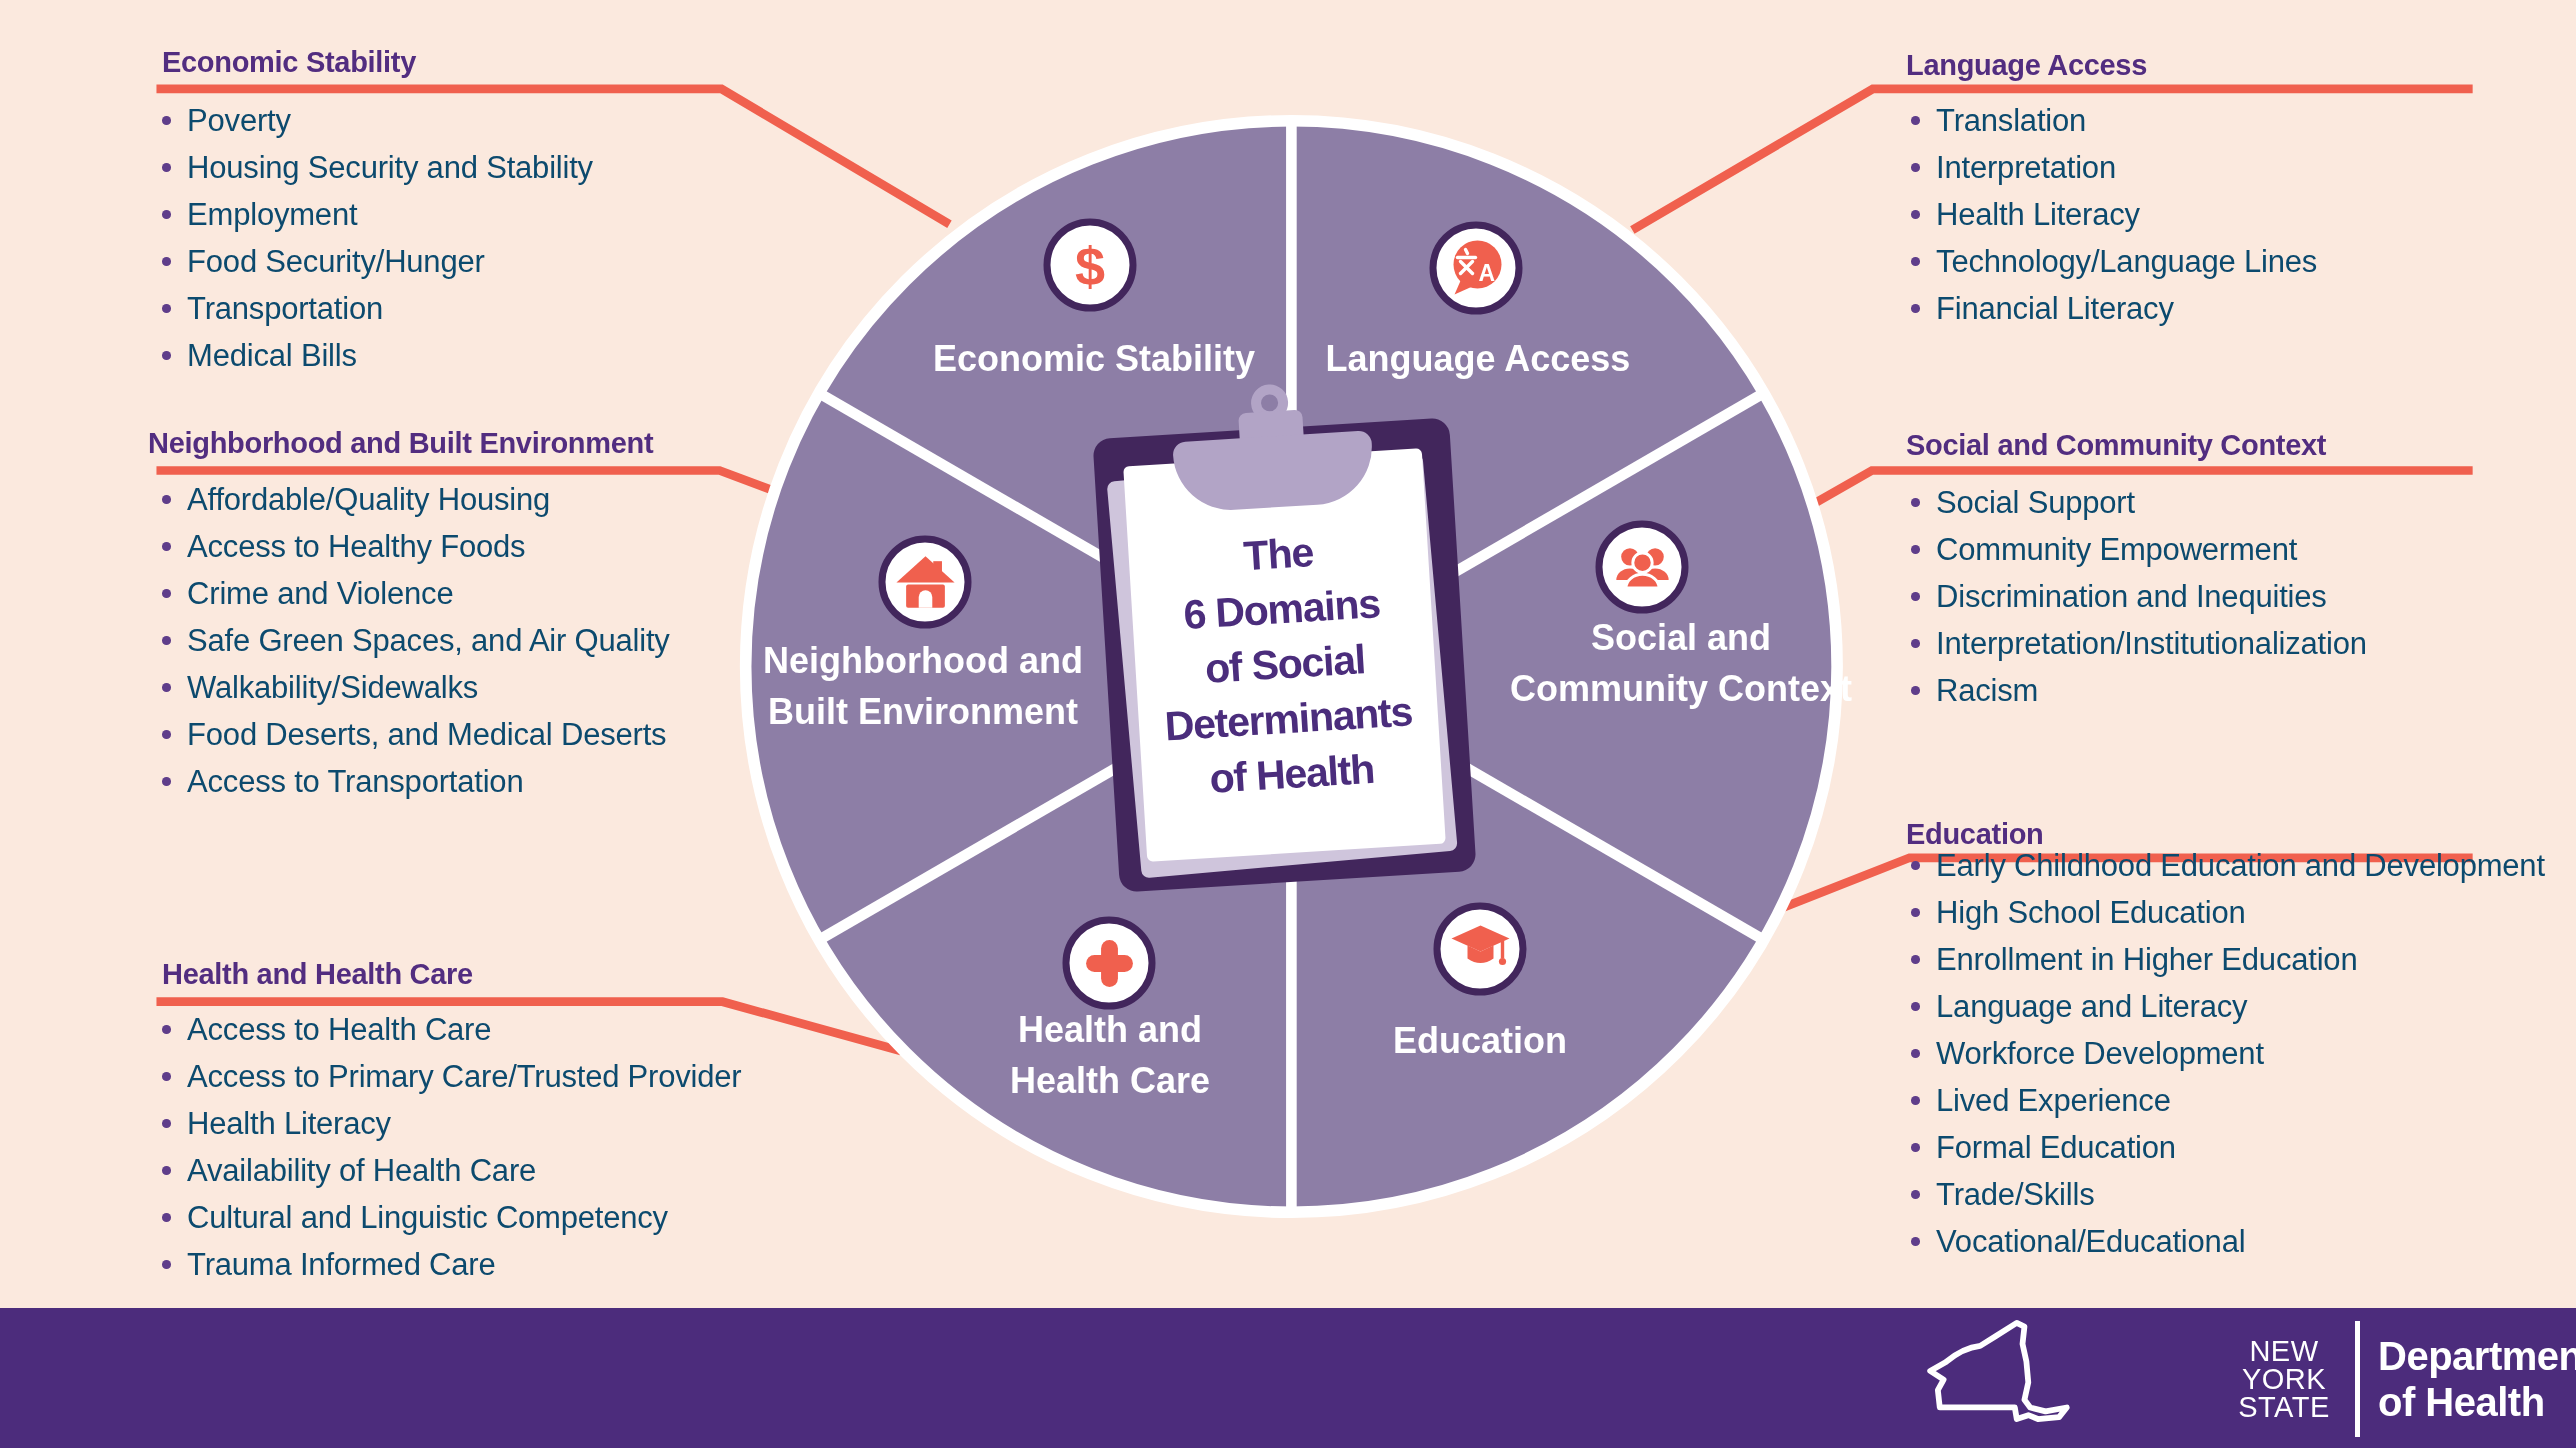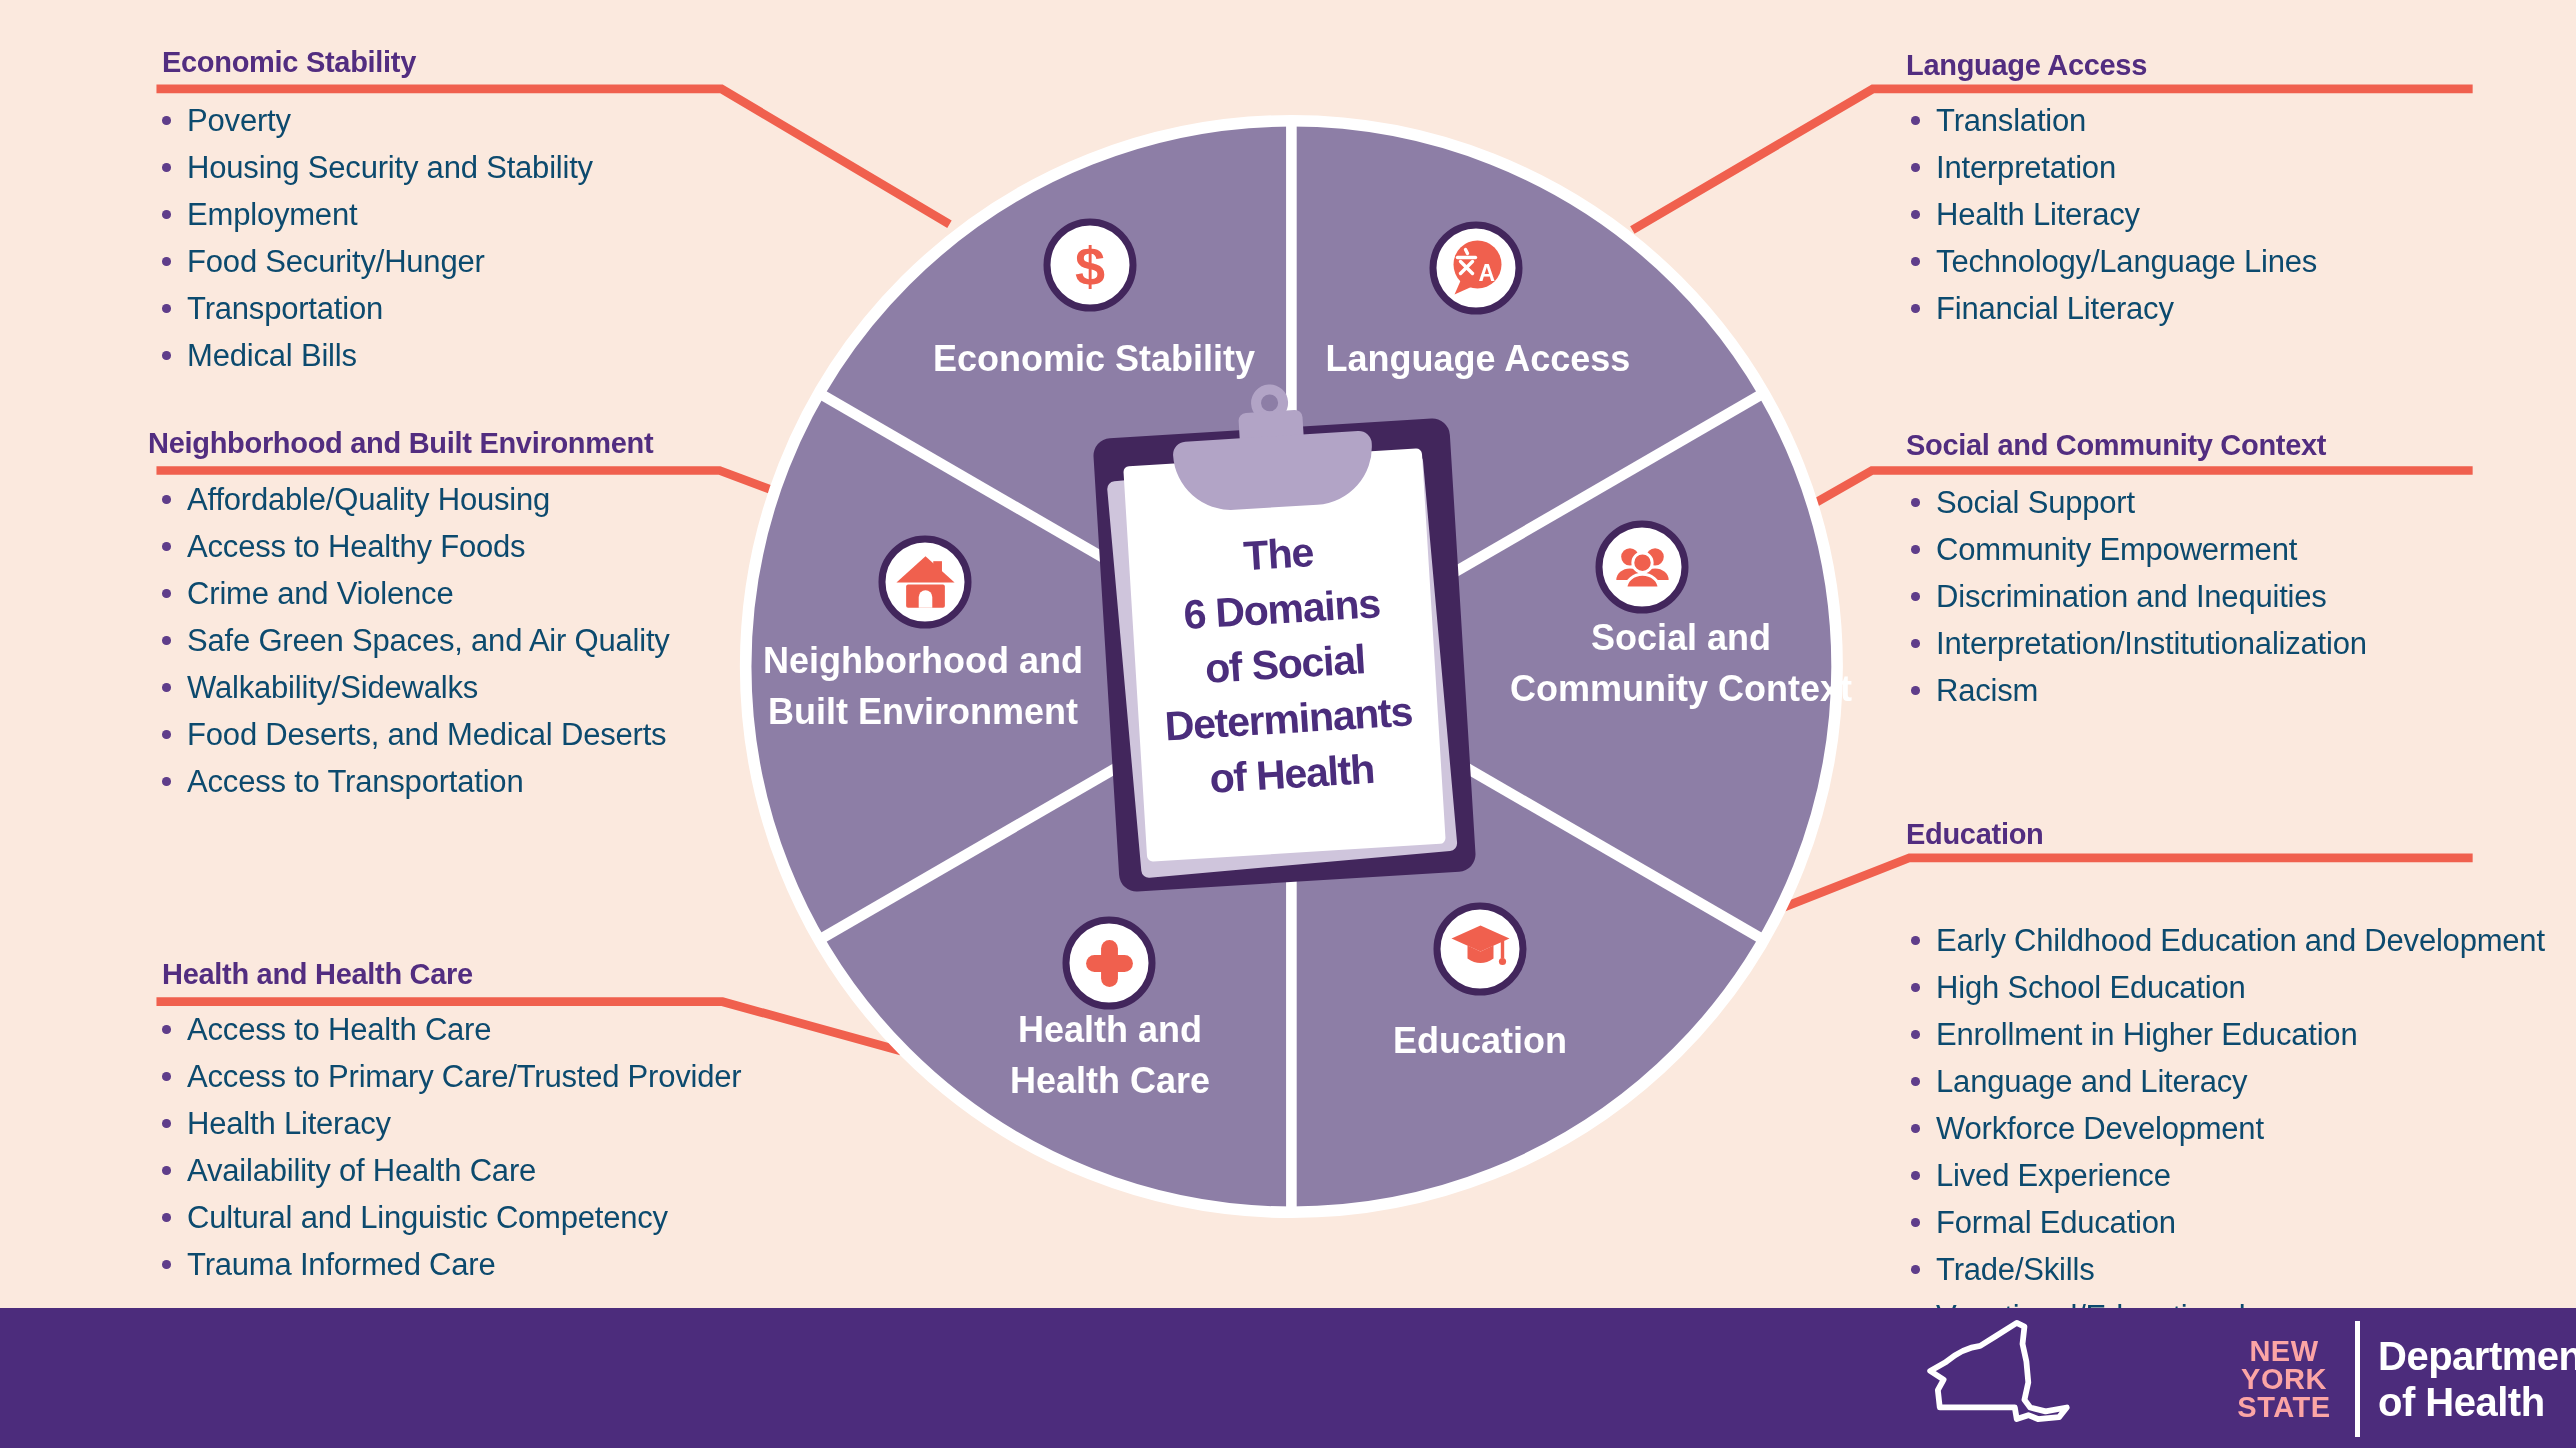--- a/index.html
+++ b/index.html
@@ -23,21 +23,21 @@
   .cb-frame { position:absolute; left:0; top:0; right:0; bottom:0; background:#42265c; border-radius:17.4px; }
   .cb-paper-shadow { position:absolute; left:17.4px; top:39px; right:23px; bottom:17.4px; background:#cfc5dc; border-radius:7.7px; transform:rotate(-1.6deg); }
   .cb-paper { position:absolute; left:29px; top:29px; right:29px; bottom:29px; background:#ffffff; border-radius:5.8px; }
   .cb-ring { position:absolute; left:50%; top:-44px; width:37px; height:37px; border:10.6px solid #b2a4c6; border-radius:50%; transform:translateX(-50%); }
   .cb-neck { position:absolute; left:50%; top:-17.4px; width:64px; height:33px; transform:translateX(-50%); background:#b2a4c6; border-radius:7.7px; }
   .cb-clip { position:absolute; left:50%; top:7.7px; width:199px; height:71px; transform:translateX(-50%); background:#b2a4c6; border-radius:13.5px 13.5px 60px 60px; }
   .cb-title { position:absolute; left:-9.7px; right:-9.7px; top:99px; text-align:center; font-size:41px; font-weight:bold; color:#4b2d7c; line-height:55px; letter-spacing:-1.2px; }
 
   .footer { position:absolute; left:0; top:1308px; width:2576px; height:141px; background:#4c2c7c; }
   .ny-map { position:absolute; left:769px; top:9.7px; }
-  .ny-state-text { position:absolute; left:912px; top:29px; width:118px; text-align:center; color:#fca5a5; font-weight:bold; font-size:29px; line-height:28px; letter-spacing:0.5px; }
+  .ny-state-text { position:absolute; left:912px; top:29px; width:118px; text-align:center; color:#ffffff; font-weight:normal; font-size:29px; line-height:28px; letter-spacing:0.5px; }
   .logo-divider { position:absolute; left:1041px; top:12.6px; width:4.8px; height:116px; background:#ffffff; }
   .dept-text { position:absolute; left:1064px; top:25px; color:#ffffff; font-weight:bold; font-size:40px; line-height:46px; letter-spacing:-0.5px; }
 </style>
 </head>
 <body>
 
 <div id="page">
 
   <svg id="geo" width="2576" height="1449" viewBox="0 0 2667 1500">
     <g stroke="#f0604e" stroke-width="9" fill="none" stroke-linejoin="miter">
@@ -198,21 +198,21 @@
   <h2 class="panel-header" style="left:1906px; top:429px;">Social and Community Context</h2>
   <ul class="bullet-list" style="left:1911px; top:479px;">
     <li>Social Support</li>
     <li>Community Empowerment</li>
     <li>Discrimination and Inequities</li>
     <li>Interpretation/Institutionalization</li>
     <li>Racism</li>
   </ul>
 
   <h2 class="panel-header" style="left:1906px; top:818px;">Education</h2>
-  <ul class="bullet-list" style="left:1911px; top:917px;">
+  <ul class="bullet-list" style="left:1911px; top:842px;">
     <li>Early Childhood Education and Development</li>
     <li>High School Education</li>
     <li>Enrollment in Higher Education</li>
     <li>Language and Literacy</li>
     <li>Workforce Development</li>
     <li>Lived Experience</li>
     <li>Formal Education</li>
     <li>Trade/Skills</li>
     <li>Vocational/Educational</li>
   </ul>

